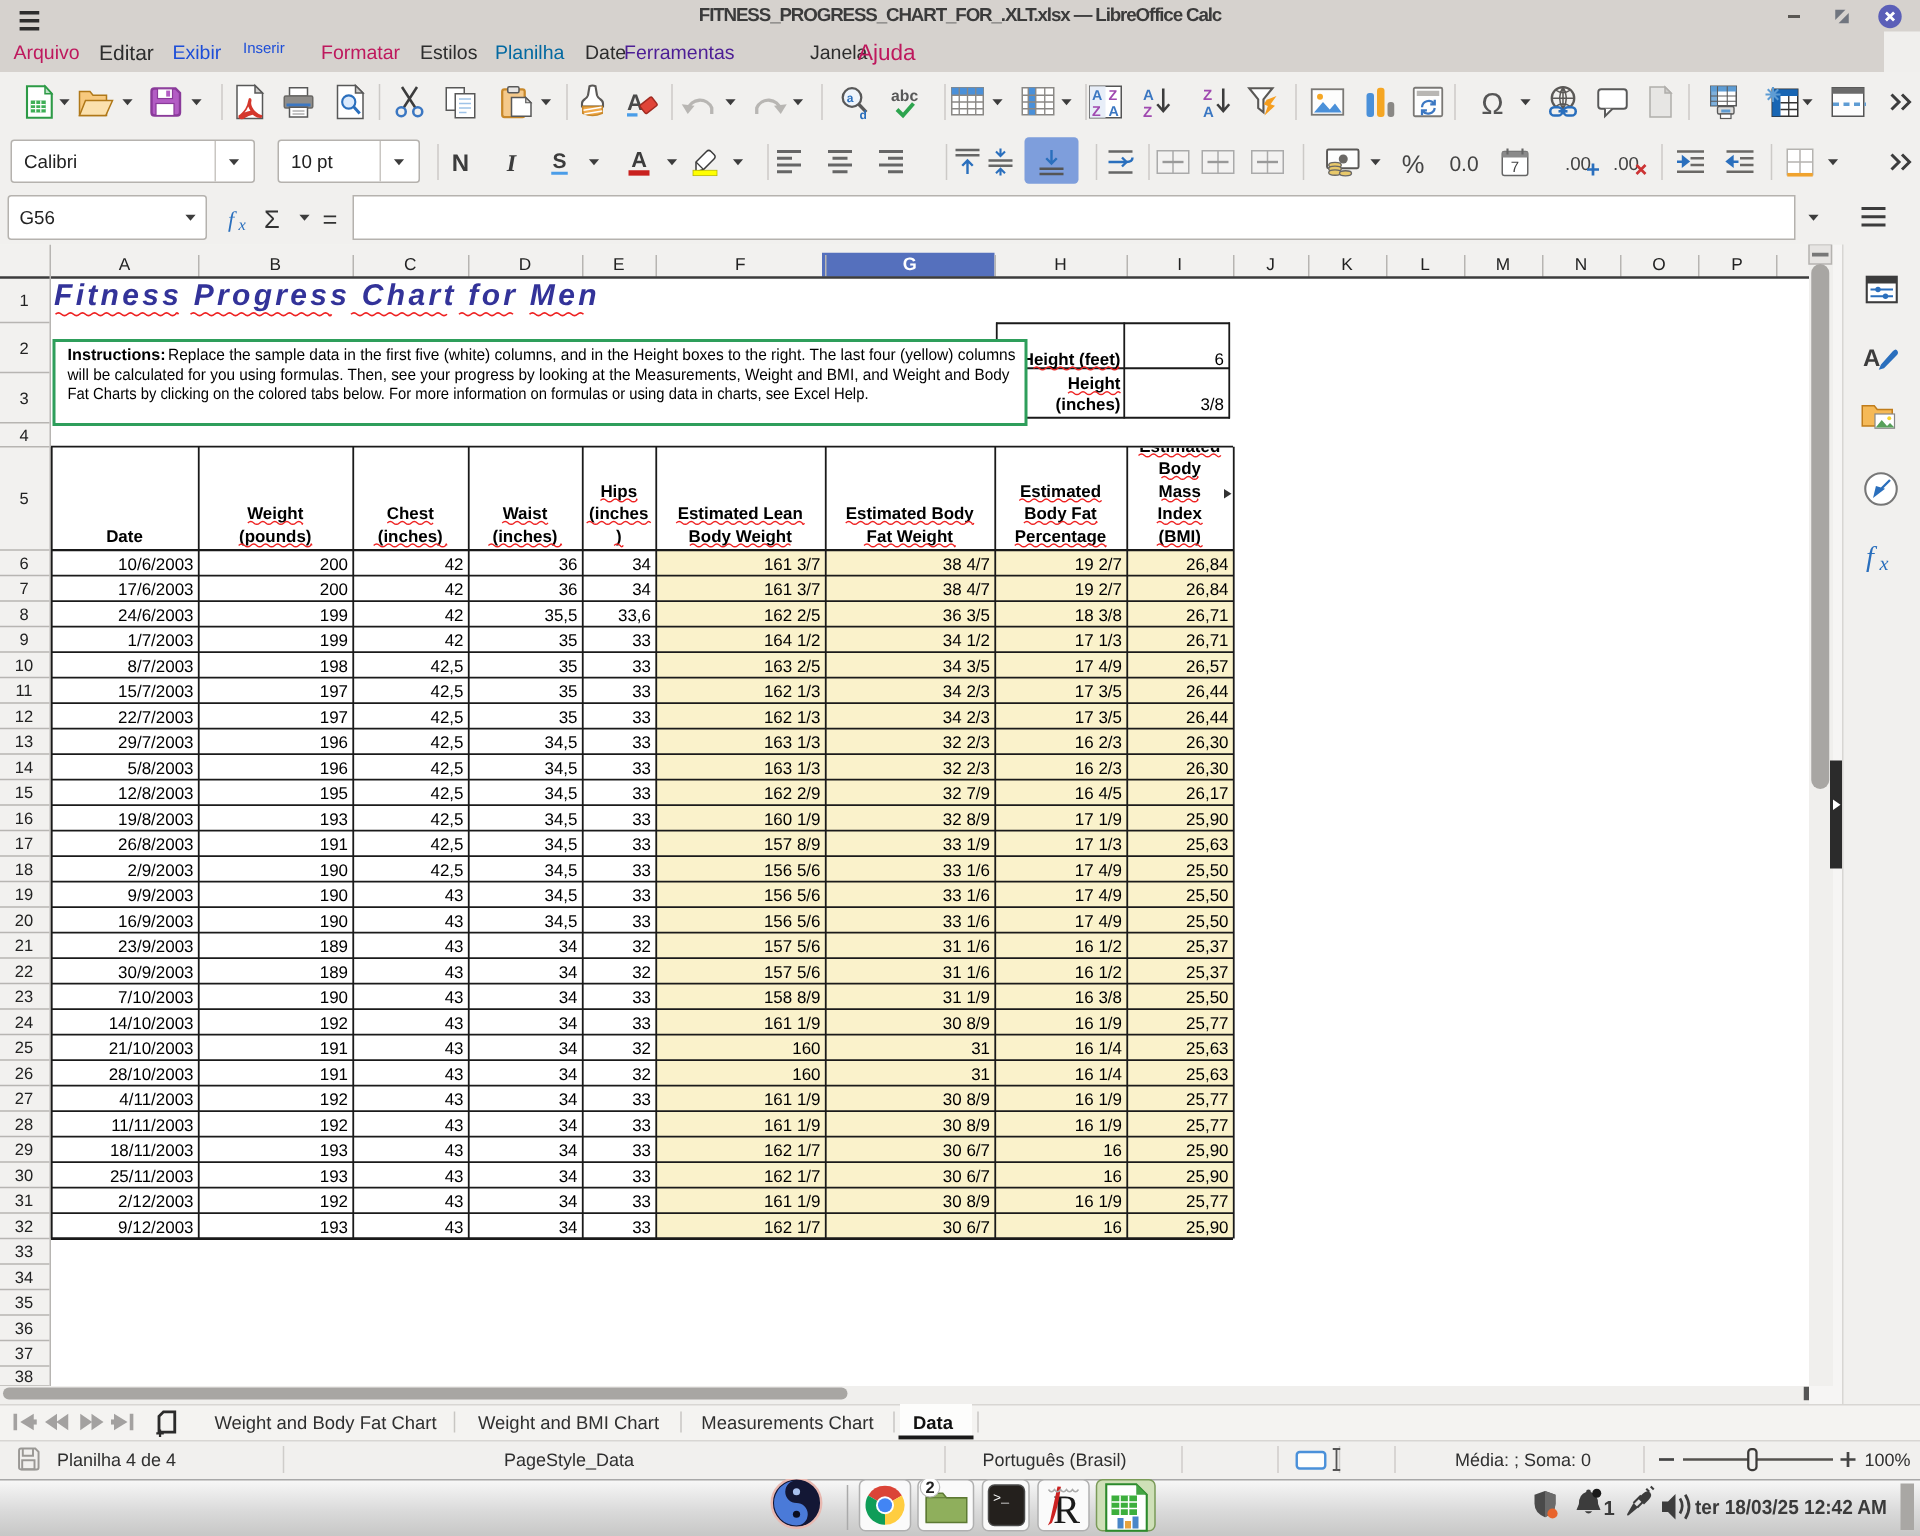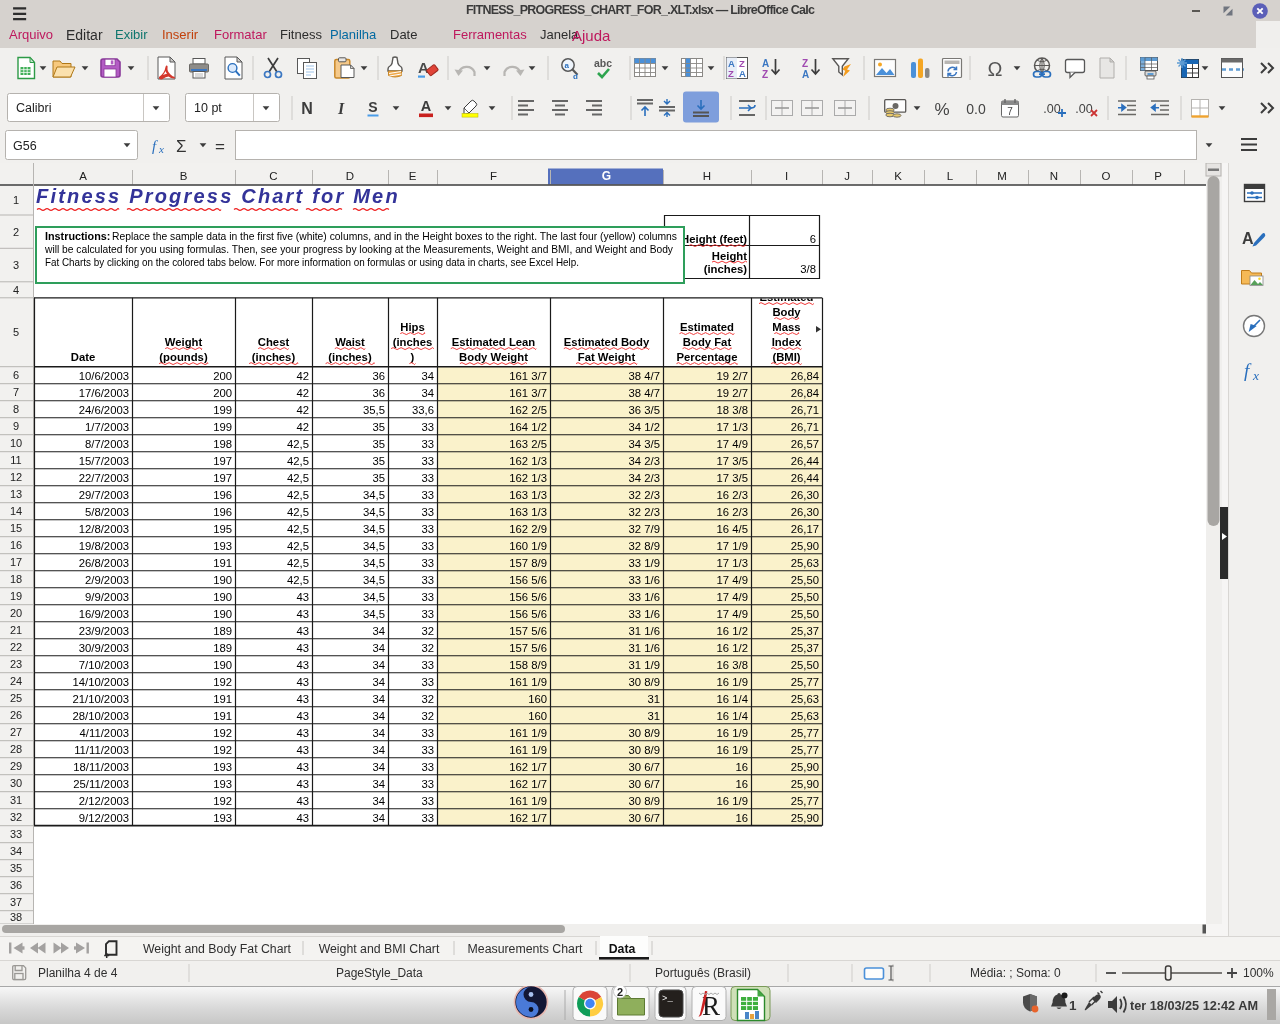--- a/index.html
+++ b/index.html
@@ -7,27 +7,27 @@
 <svg class="abs" style="left:1223px;top:6px" width="12" height="12">
     <path d="M0.5 0.5 h6.8 L0.5 7.3z" fill="#70757f"></path>
     <path d="M9.5 2.7 v6.8 H2.7z" fill="#70757f"></path>
   </svg>
 <svg class="abs" style="left:1246px;top:-3px" width="30" height="30">
     <circle cx="14" cy="14" r="7.8" fill="#5b5fb8"></circle>
     <path d="M11.3 11.3 l5.4 5.4 m0-5.4 l-5.4 5.4" stroke="#fff" stroke-width="1.9"></path>
   </svg>
 <div class="abs" style="left:9px;top:27px;font-size:13px;color:#be185d">Arquivo</div>
 <div class="abs" style="left:66px;top:27px;font-size:14px;color:#2d2d2d">Editar</div>
-<div class="abs" style="left:115px;top:27px;font-size:13px;color:#0f766e">Exibir</div>
-<div class="abs" style="left:162px;top:27px;font-size:13px;color:#c2410c">Inserir</div>
+<div class="abs" style="left:115px;top:27px;font-size:13px;color:#1d4ed8">Exibir</div>
+<div class="abs" style="left:162px;top:27px;font-size:10px;color:#1d4ed8">Inserir</div>
 <div class="abs" style="left:214px;top:27px;font-size:13px;color:#be185d">Formatar</div>
-<div class="abs" style="left:280px;top:27px;font-size:13px;color:#2d2d2d">Fitness</div>
+<div class="abs" style="left:280px;top:27px;font-size:13px;color:#2d2d2d">Estilos</div>
 <div class="abs" style="left:330px;top:27px;font-size:13px;color:#0369a1">Planilha</div>
 <div class="abs" style="left:390px;top:27px;font-size:13px;color:#2d2d2d">Date</div>
-<div class="abs" style="left:453px;top:27px;font-size:13px;color:#be185d">Ferramentas</div>
+<div class="abs" style="left:416px;top:27px;font-size:13px;color:#4c1d95">Ferramentas</div>
 <div class="abs" style="left:540px;top:27px;font-size:13px;color:#2d2d2d">Janela</div>
 <div class="abs" style="left:572px;top:27px;font-size:15px;color:#be185d">Ajuda</div>
 <svg class="abs" style="left:1257px;top:28px" width="16" height="16">
     <path d="M3 3 l9 9 m0 -9 l-9 9" stroke="#2b2b2b" stroke-width="2.4"></path>
   </svg>
 <div class="abs" style="left:1256px;top:21px;width:24px;height:27px;background:#f0efed"></div>
 <div class="abs" style="left:0;top:48px;width:1280px;height:115px;background:#f1f0ee"></div>
 <svg class="abs" style="left:0;top:48px" width="1280" height="40" font-family="Liberation Sans, sans-serif">
     <g transform="translate(17,9)">
       <path d="M1 0.5 h12 l4.5 5 v16 h-16.5 z" fill="#fff" stroke="#2d9a46" stroke-width="1.4"></path>

